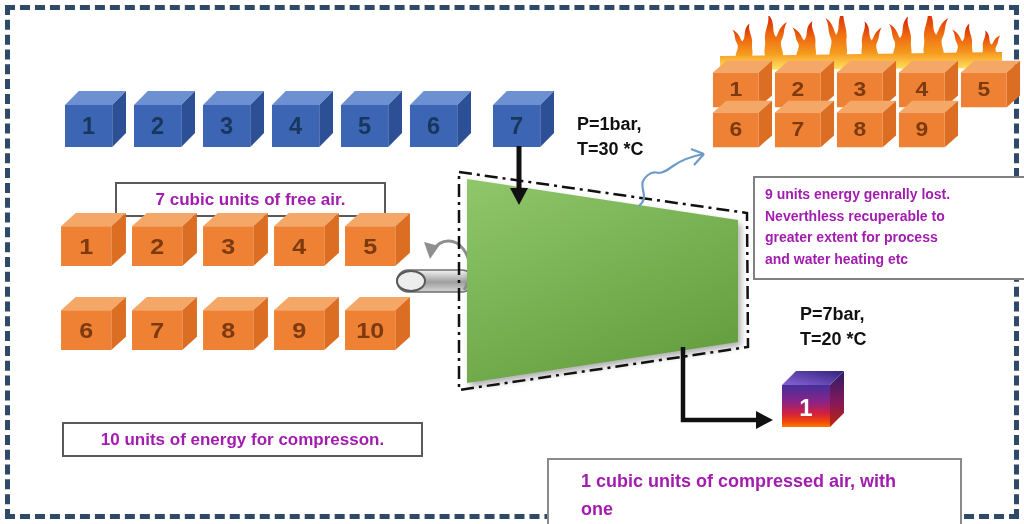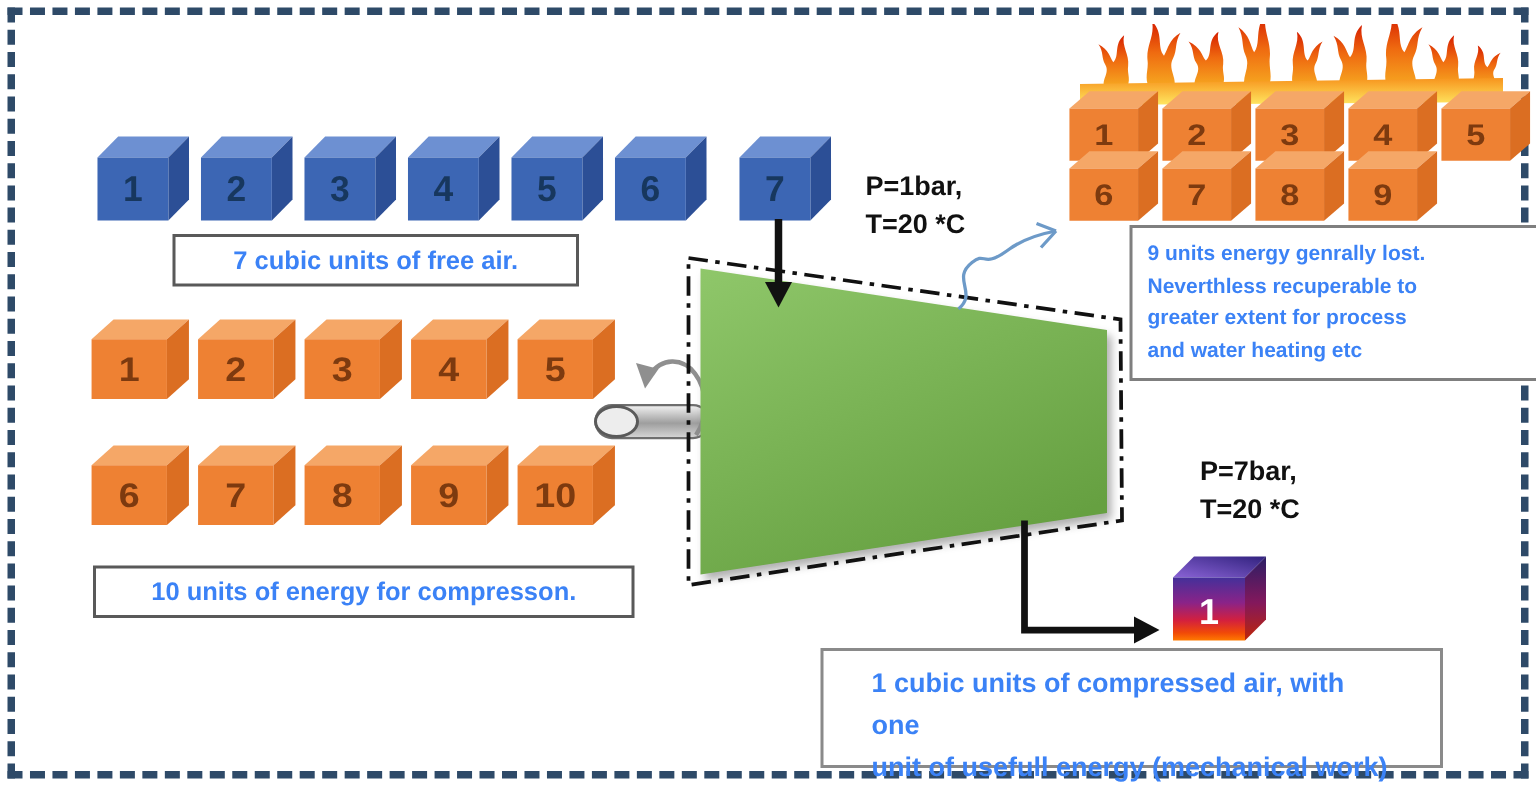--- a/index.html
+++ b/index.html
@@ -17,21 +17,21 @@
   .row-orange-l{gap:4px;} .row-orange-l svg{width:67px;height:55px;}
   .row-orange-r{gap:1px;} .row-orange-r svg{width:61px;height:48px;}
   .cube-blue .f-top{fill:#6D90D2;} .cube-blue .f-front{fill:#3C66B4;} .cube-blue .f-side{fill:#2C4F96;}
   .cube-blue text{fill:#17375E;}
   .cube-orange .f-top{fill:#F5A767;} .cube-orange .f-front{fill:#EE8133;} .cube-orange .f-side{fill:#DB6E22;}
   .cube-orange text{fill:#7D3A0F;}
 
   
   .caption-box{position:absolute;background:#ffffff;border:2px solid #595959;box-sizing:border-box;
     display:flex;align-items:center;justify-content:center;text-align:center;
-    font-weight:bold;color:#3b82f6;font-size:17px;white-space:pre-line;}
+    font-weight:bold;color:#a21caf;font-size:17px;white-space:pre-line;margin-top:26px;}
   #note-box{border:2px solid #7f7f7f;justify-content:flex-start;text-align:left;
     padding:6px 10px;font-size:14px;line-height:1.55;align-items:flex-start;}
   #output-caption{border:2px solid #8a8a8a;justify-content:flex-start;text-align:left;
     padding:8px 32px;font-size:18px;line-height:1.55;align-items:flex-start;}
 
   .state-label{position:absolute;font-weight:bold;font-size:18px;line-height:1.4;color:#111;white-space:pre-line;}
 
   #compressor-label{position:absolute;left:527px;top:257px;width:173px;height:44px;box-sizing:border-box;
     border:2.5px solid #0d0d0d;background:linear-gradient(180deg,#fefefe 0%,#e8e8e8 45%,#c2c2c2 100%);
     box-shadow:2px 3px 4px rgba(0,0,0,0.35);
@@ -153,21 +153,21 @@
         <text x="25" y="44">9</text>
       </svg>
       <svg viewBox="0 0 64 58" preserveAspectRatio="none">
         <polygon points="15,1 63,1 49,15 1,15" class="f-top"></polygon>
         <polygon points="49,15 63,1 63,43 49,57" class="f-side"></polygon>
         <polygon points="1,15 49,15 49,57 1,57" class="f-front"></polygon>
         <text x="25" y="44">10</text>
       </svg>
     </div>
 
-  <div class="caption-box" style="left:62px;top:377px;width:361px;height:35px;">10 units of energy for compresson.</div>
+  <div class="caption-box" style="left:62px;top:396px;width:361px;height:35px;">10 units of energy for compresson.</div>
 
   <svg class="abs" style="left:388px;top:140px;" width="392" height="292" viewBox="0 0 392 292">
     <defs>
       <linearGradient id="ggrad" x1="0" y1="0" x2="0.6" y2="1">
         <stop offset="0" stop-color="#8FC76A"></stop>
           <stop offset="1" stop-color="#66A041"></stop>
       </linearGradient>
       <linearGradient id="shgrad" x1="0" y1="0" x2="0" y2="1">
         <stop offset="0" stop-color="#F4F4F4"></stop>
           <stop offset="0.55" stop-color="#9E9E9E"></stop>
@@ -200,21 +200,21 @@
     </g>
 
     <g stroke="#6D9AC8" stroke-width="2.2" fill="none">
       <path d="M 251,66 C 264,55 246,46 260,35 C 270,27 266,40 285,26 C 295,19 305,16 316,14"></path>
       <path d="M 316,14 L 303,9 M 316,14 L 306,25"></path>
     </g>
   </svg>
 
 
   <div class="state-label" style="left:577px;top:112px;">P=1bar,
-T=20 *C</div>
+T=30 *C</div>
   <div class="state-label" style="left:800px;top:302px;">P=7bar,
 T=20 *C</div>
 
   <svg class="abs" style="left:710px;top:16px;" width="298" height="56" viewBox="0 0 298 56">
     <defs>
       <linearGradient id="bandgrad" x1="0" y1="0" x2="0" y2="1">
         <stop offset="0" stop-color="#F7941D"></stop>
           <stop offset="1" stop-color="#FFE761"></stop>
       </linearGradient>
       <linearGradient id="flamegrad" x1="0" y1="1" x2="0" y2="0">

